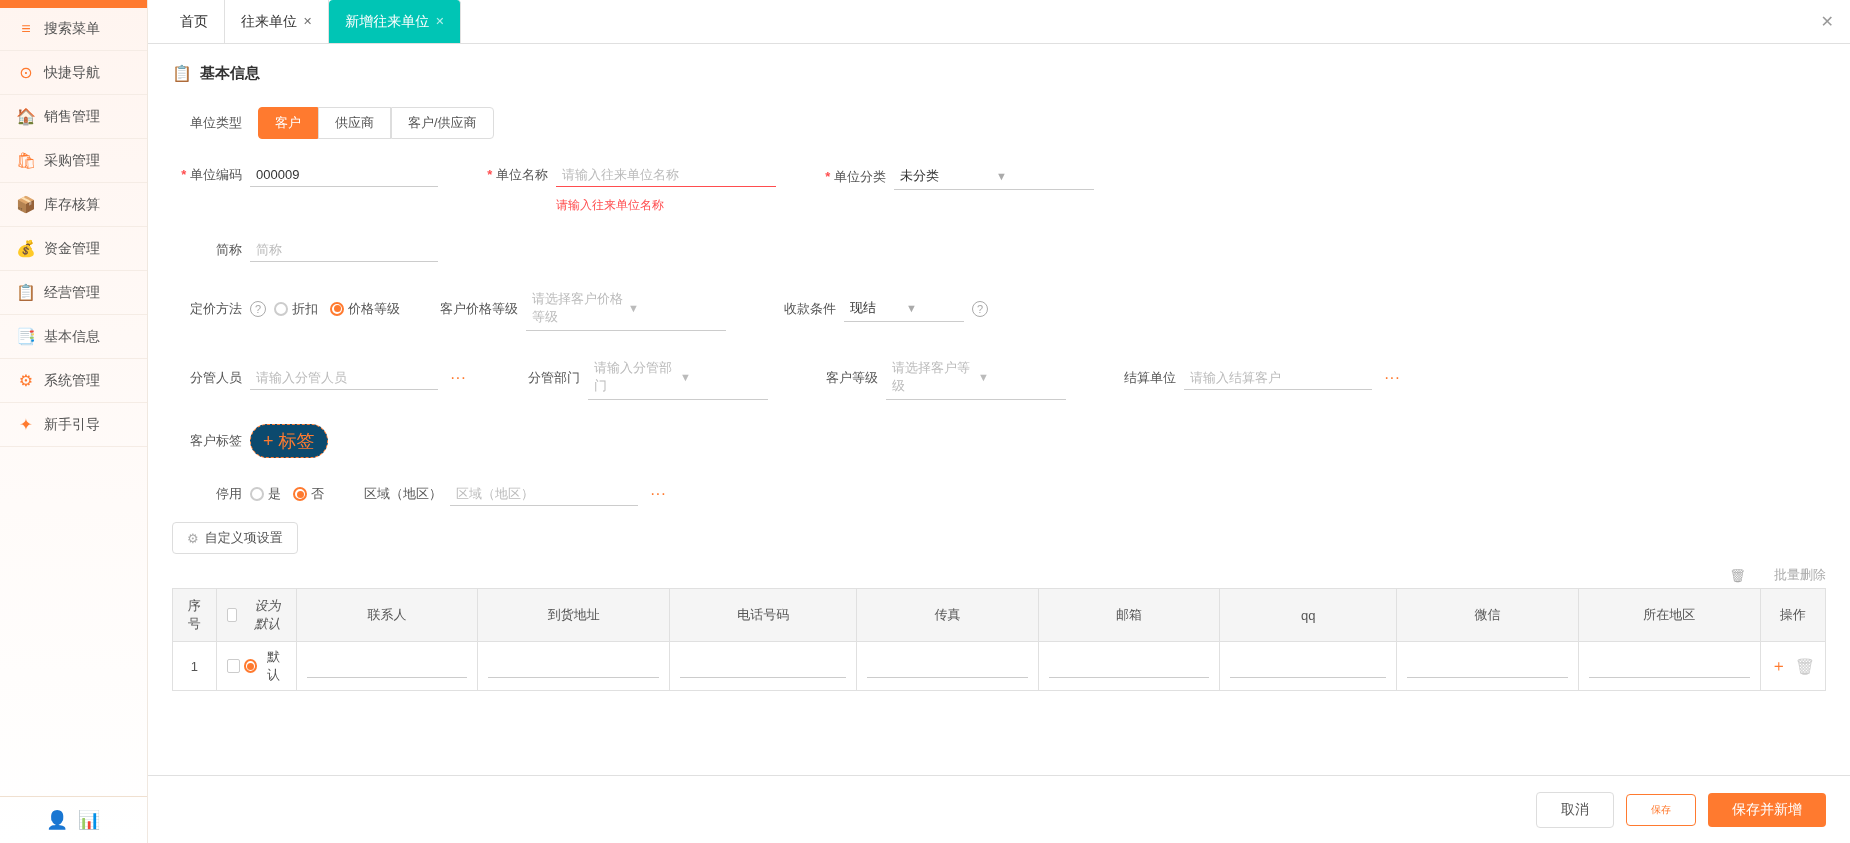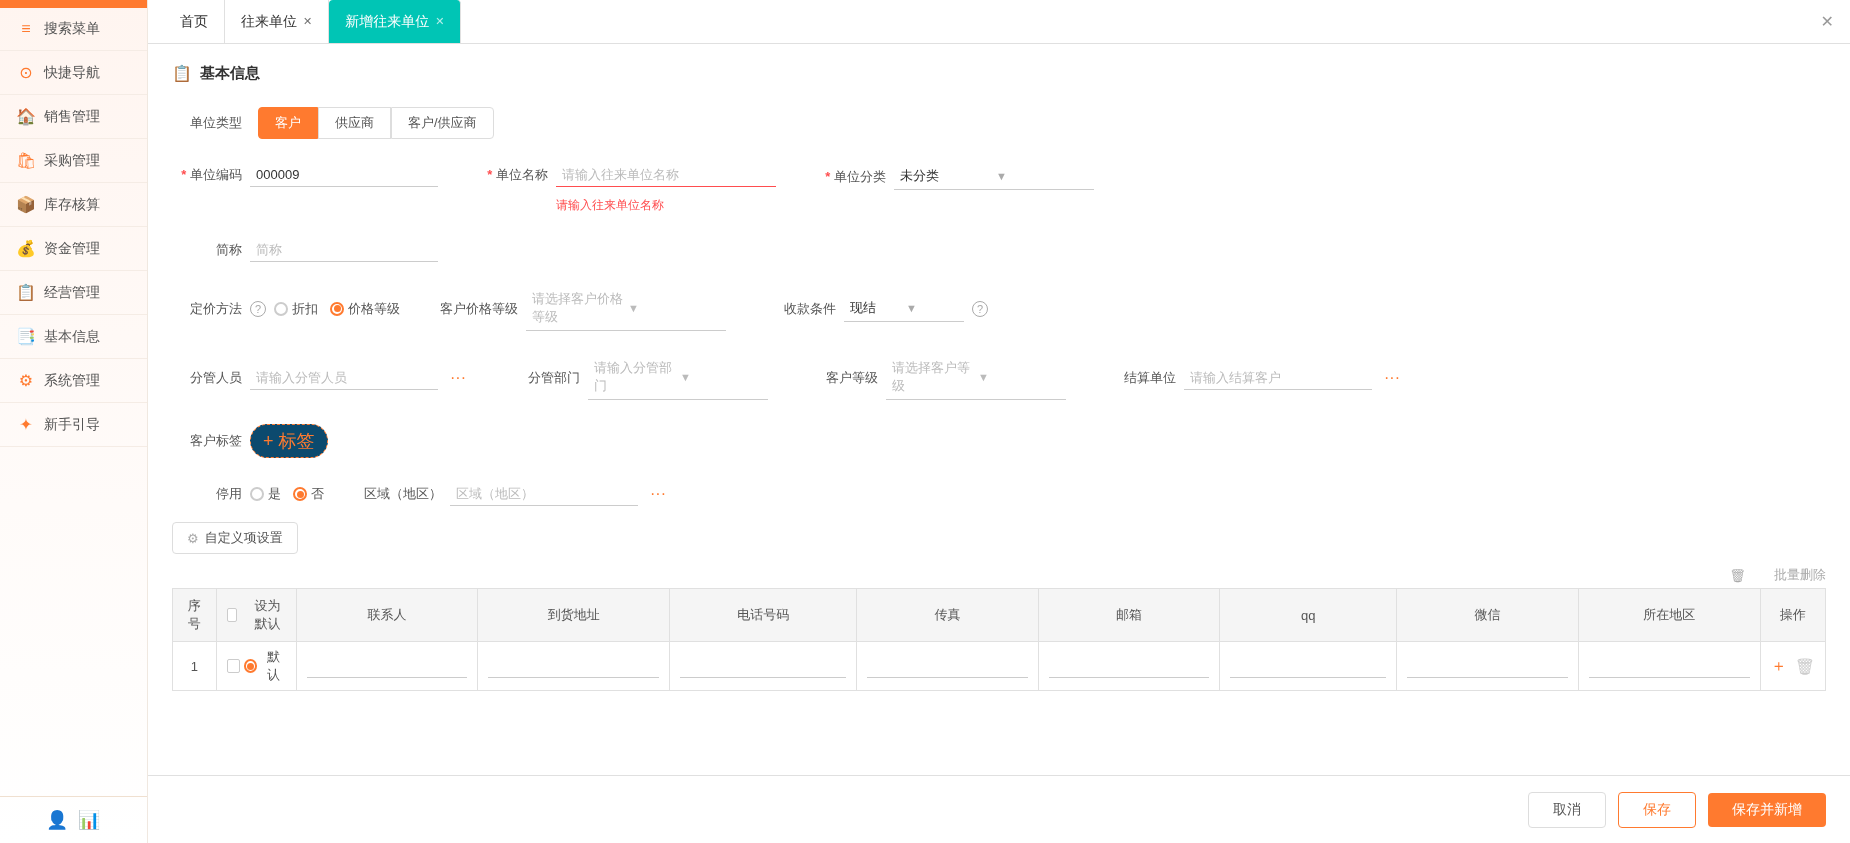--- a/index.html
+++ b/index.html
@@ -282,21 +282,21 @@
       cursor: pointer;
       font-size: 14px;
       color: #555;
     }
     .btn-save {
       padding: 8px 24px;
       border: 1px solid #ff7a2f;
       background: #fff;
       border-radius: 4px;
       cursor: pointer;
-      font-size: 14px;
+      font-size: 10px;
       color: #ff7a2f;
     }
     .btn-save-new {
       padding: 8px 24px;
       background: #ff7a2f;
       border: none;
       border-radius: 4px;
       cursor: pointer;
       font-size: 14px;
       color: #fff;
@@ -535,21 +535,21 @@
         <span style="cursor:pointer;margin-left:24px;">批量删除</span>
       </span>
     </div>
 
     <div style="position:relative;">
       <table class="data-table">
         <thead>
           <tr>
             <th>序号</th>
             <th style="width:80px;">
-              <div style="display:flex;align-items:center;justify-content:center;gap:12px;">
+              <div style="display:flex;align-items:center;justify-content:center;gap:12px;font-style:italic;">
                 <span class="checkbox-custom"></span>
                 <span>设为默认</span>
               </div>
             </th>
             <th>联系人</th>
             <th>到货地址</th>
             <th>电话号码</th>
             <th>传真</th>
             <th>邮箱</th>
             <th>qq</th>

